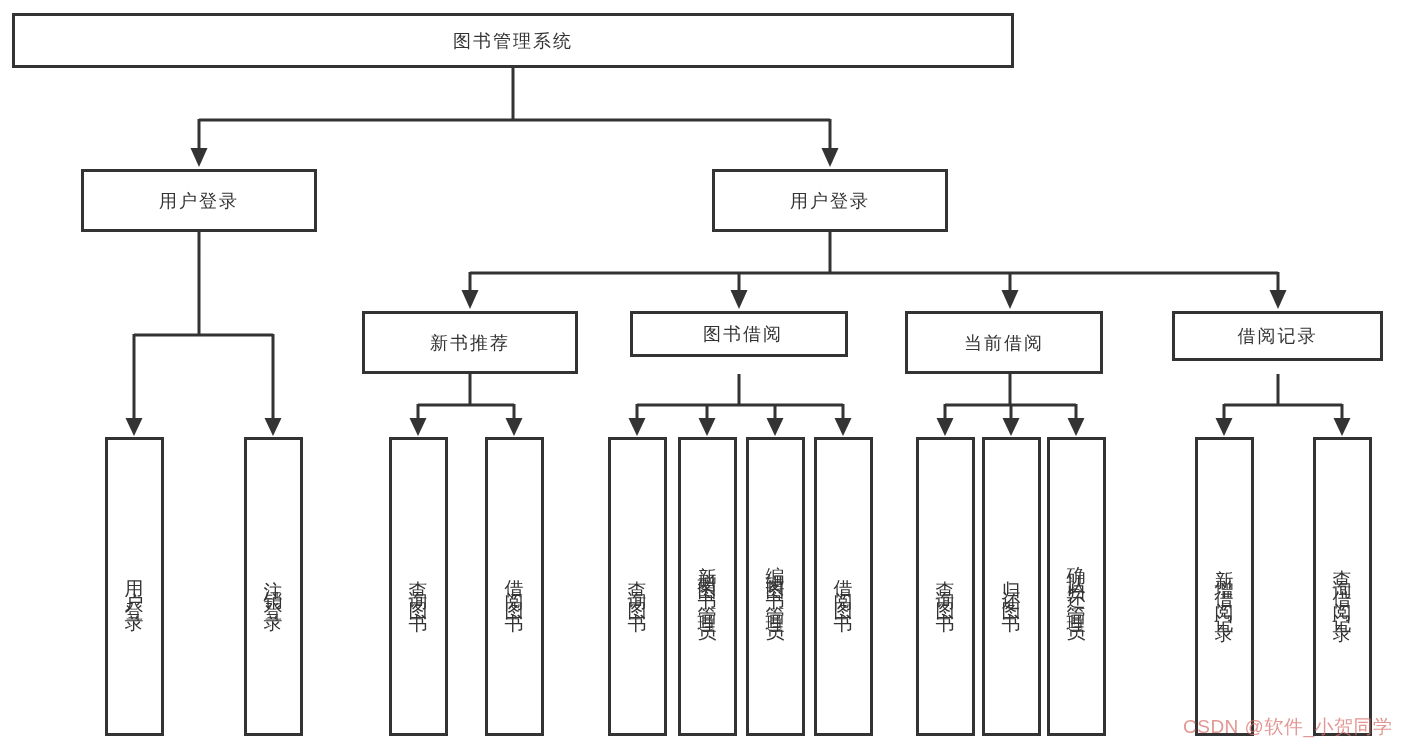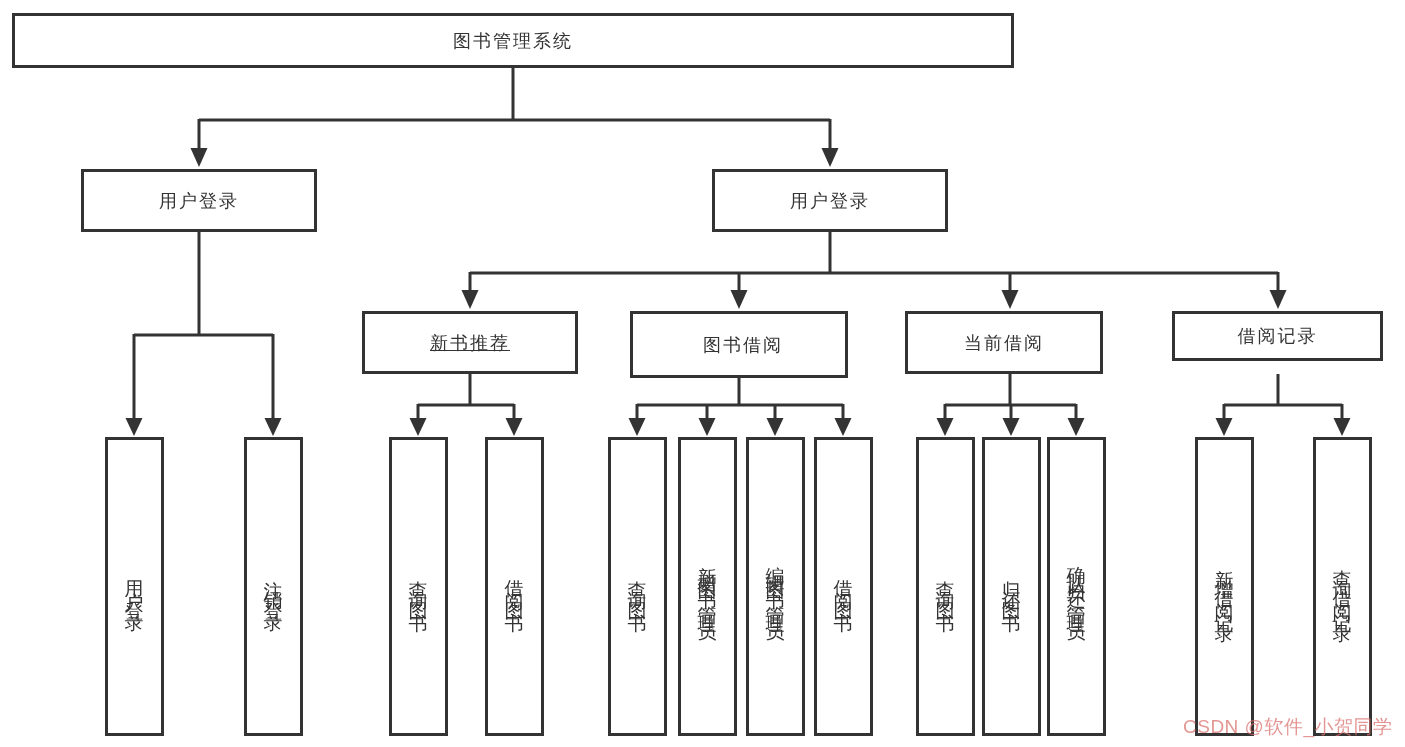--- a/index.html
+++ b/index.html
@@ -57,22 +57,22 @@
   }
   .vbox.long span {
     letter-spacing: 8px;
   }
   
   .n-root     { left: 12px;   top: 13px;  width: 1002px; height: 55px; }
   
   .n-login    { left: 81px;   top: 169px; width: 236px;  height: 63px; }
   .n-mgmt     { left: 712px;  top: 169px; width: 236px;  height: 63px; }
   
-  .n-newbooks { left: 362px;  top: 311px; width: 216px;  height: 63px; text-decoration: underline; }
-  .n-borrow   { left: 630px;  top: 311px; width: 218px;  height: 67px; padding-left: 8px; }
+  .n-newbooks { left: 362px;  top: 311px; width: 216px;  height: 63px; }
+  .n-borrow   { left: 630px;  top: 311px; width: 218px;  height: 46px; padding-left: 8px; }
   .n-current  { left: 905px;  top: 311px; width: 198px;  height: 63px; }
   .n-records  { left: 1172px; top: 311px; width: 211px;  height: 50px; }
   
   .lf-1  { left: 105px;  }
   .lf-2  { left: 244px;  }
   .lf-3  { left: 389px;  }
   .lf-4  { left: 485px;  }
   .lf-5  { left: 608px;  }
   .lf-6  { left: 678px;  }
   .lf-7  { left: 746px;  }

